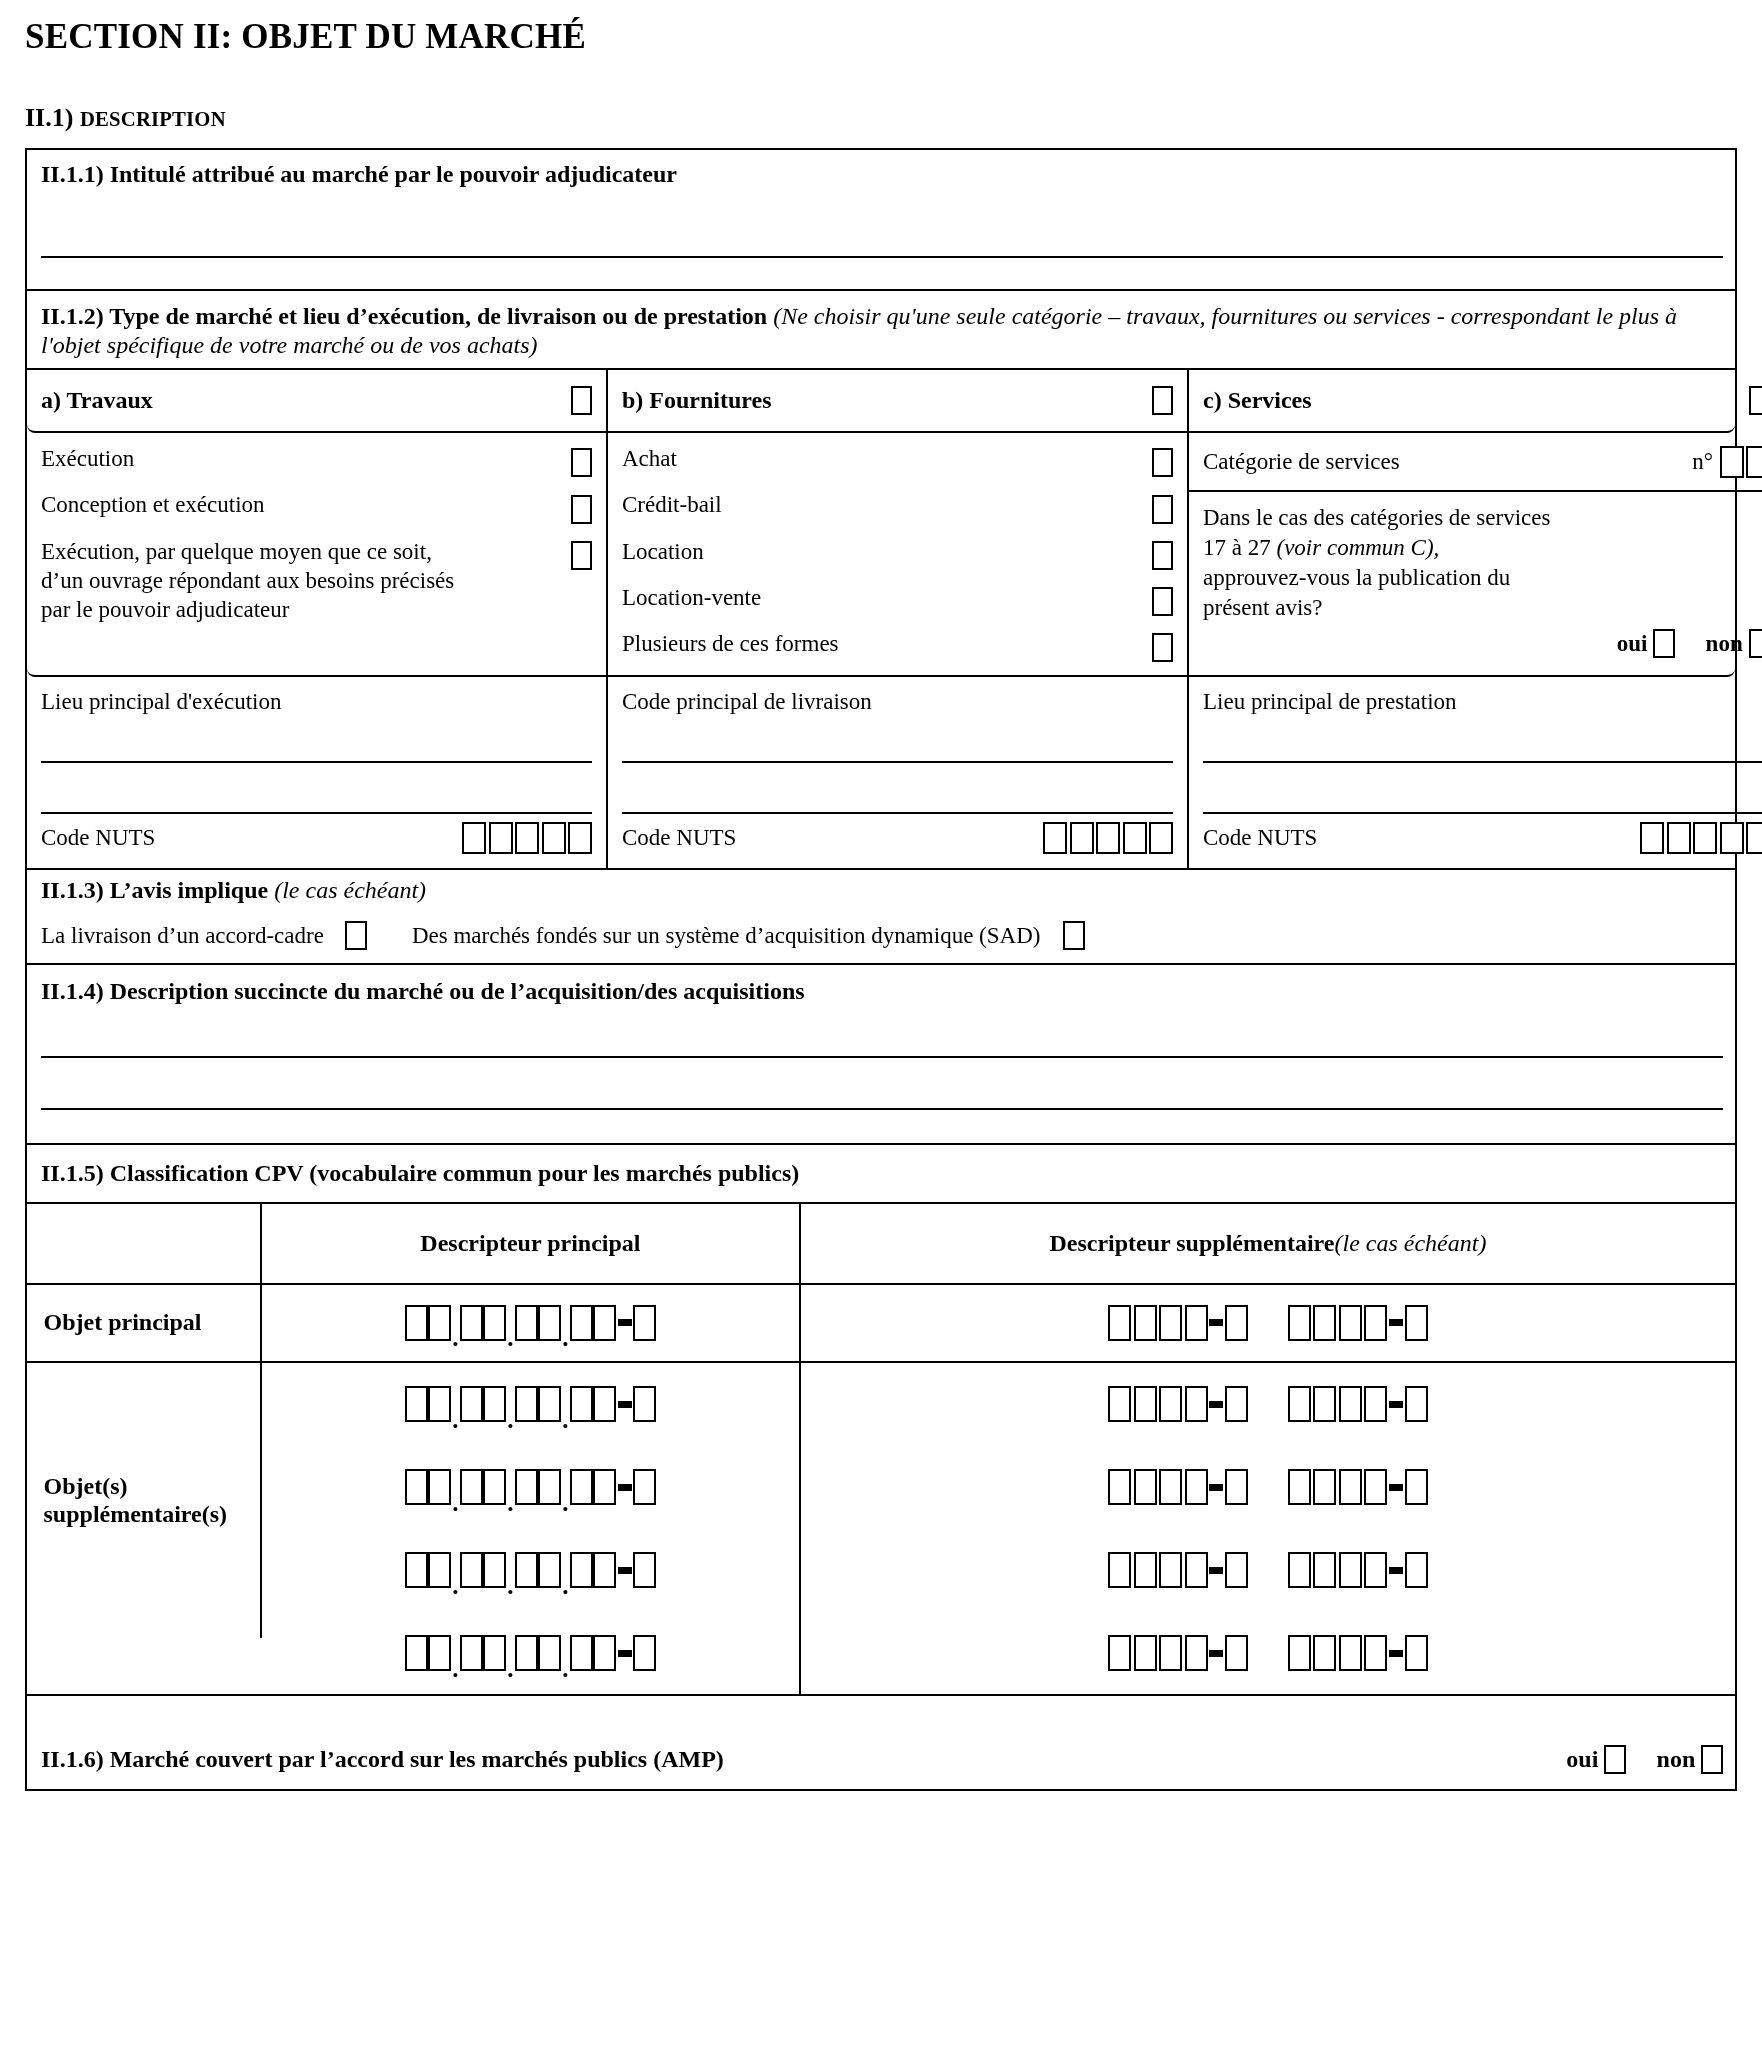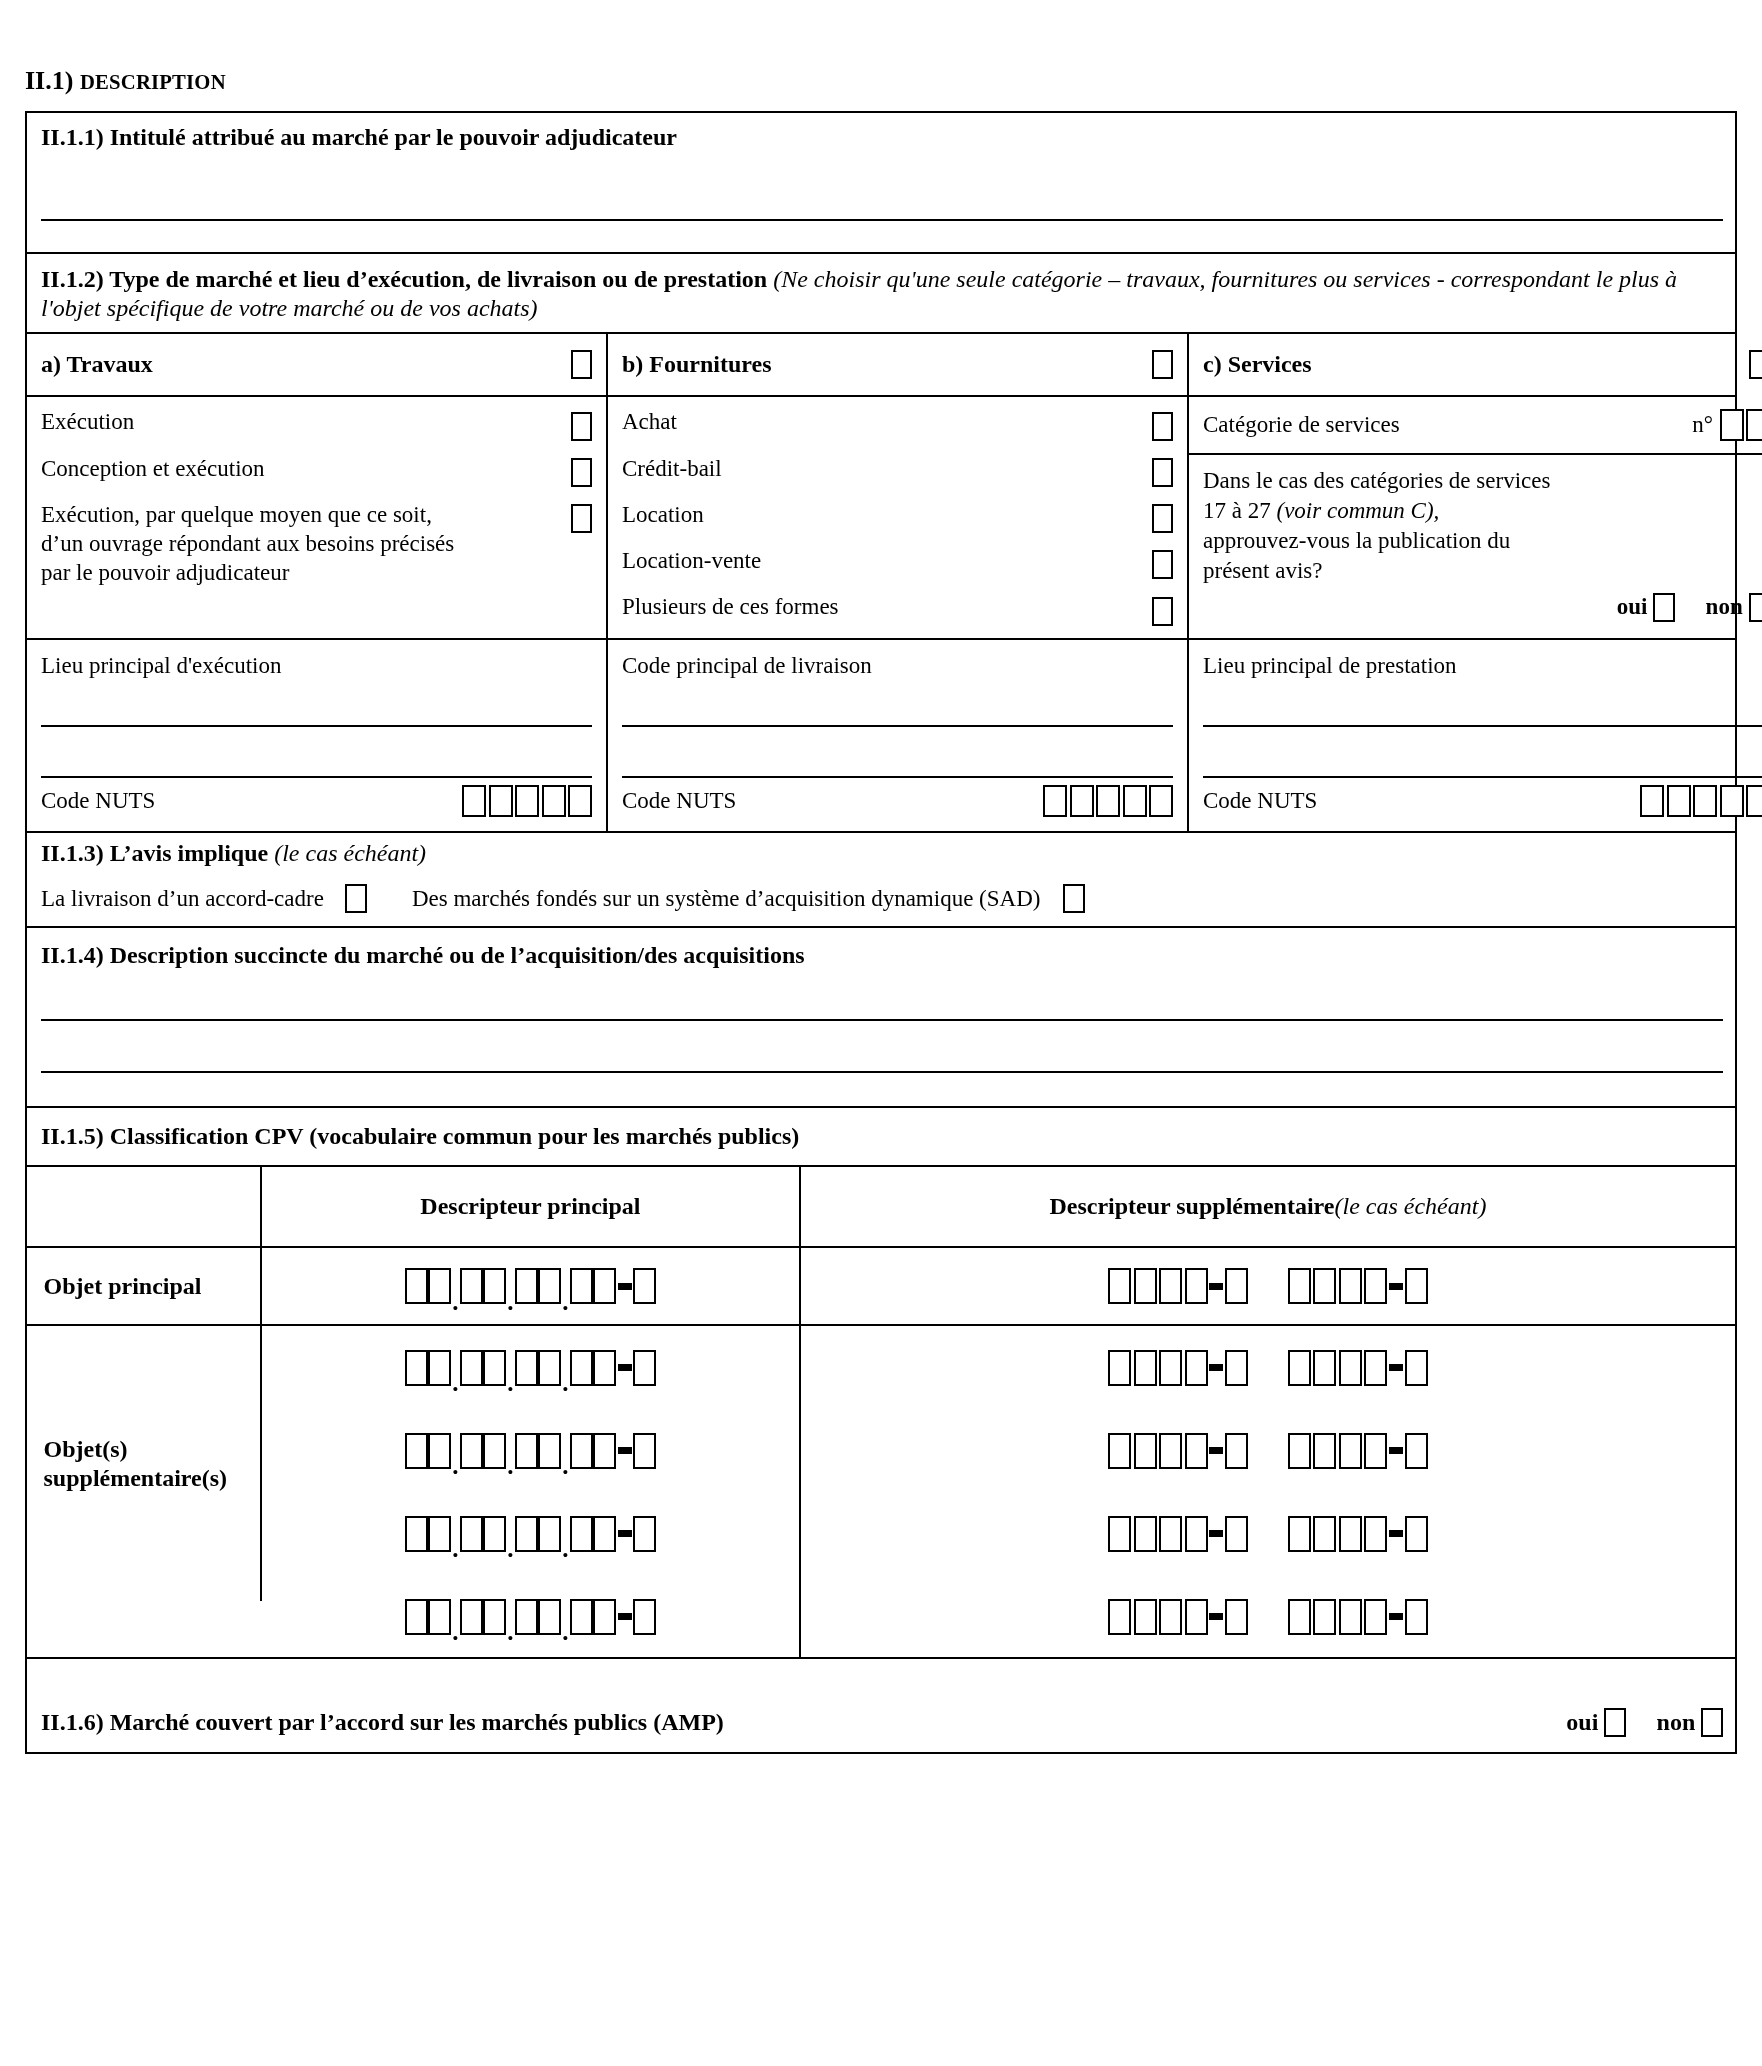--- a/index.html
+++ b/index.html
@@ -123,20 +123,21 @@
     vertical-align:middle;
     margin:0 1.7px;
   }
   .cpv-gap{ display:inline-block; width:2.5px; }
   .cpv-biggap{ display:inline-block; width:40px; }
 
   
   .grid3{
     display:flex;
     width:100%;
+    border-radius:8px;
   }
   .col{
     box-sizing:border-box;
     flex:0 0 auto;
   }
   .col-a{ width:581px; border-right:2.1px solid #000; }
   .col-b{ width:581px; border-right:2.1px solid #000; }
   .col-c{ width:595px; }
 
   .hdr-row{ border-bottom:2.1px solid #000; }
@@ -217,20 +218,21 @@
     display:flex;
     align-items:center;
     font-size:23px;
   }
 </style>
 </head>
 <body>
 
 <div class="page">
 
+  <div class="section-title">SECTION II: OBJET DU MARCHÉ</div>
 
   <div class="sub-head">
     <span>II.1)</span>
     <span class="smallcaps">DESCRIPTION</span>
   </div>
 
   <div class="box">
     <div class="pad">
       <div class="lbl-bold">II.1.1) Intitulé attribué au marché par le pouvoir adjudicateur</div>
       <div style="height:66px"></div>

